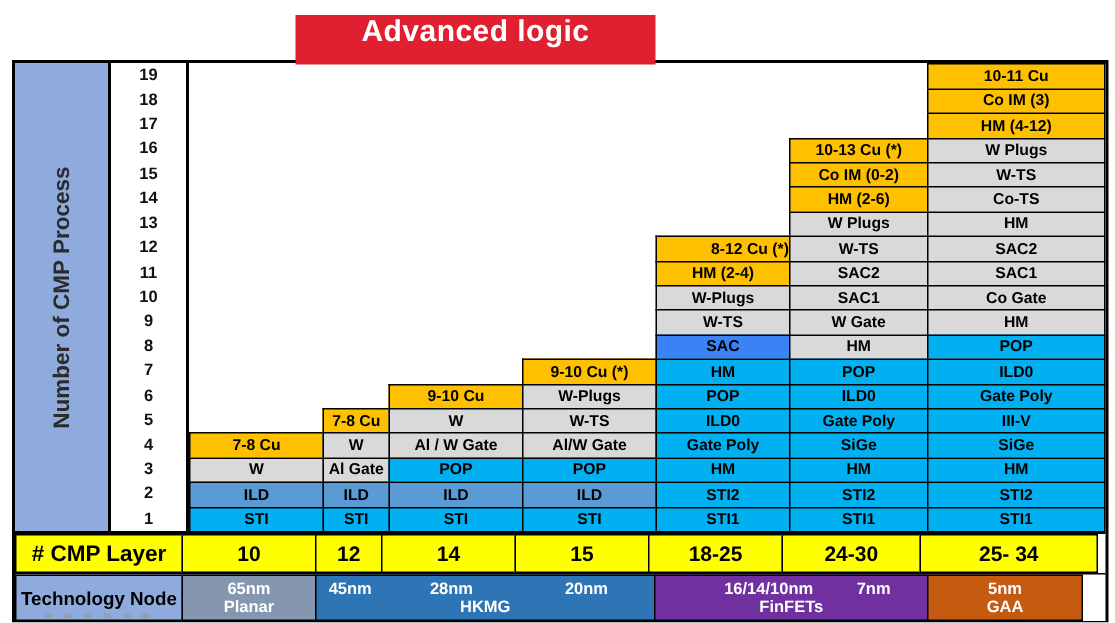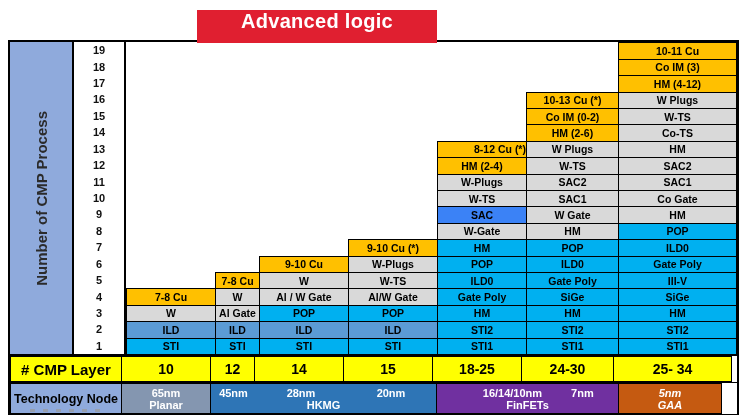--- a/index.html
+++ b/index.html
@@ -109,21 +109,20 @@
             <div class="cell" style="background: rgb(255, 192, 0);">9-10 Cu (*)</div>
           </div>
           <div class="col" style="width: 90px;">
             <div class="cell" style="background: rgb(0, 176, 240);">STI1</div>
             <div class="cell" style="background: rgb(0, 176, 240);">STI2</div>
             <div class="cell" style="background: rgb(0, 176, 240);">HM</div>
             <div class="cell" style="background: rgb(0, 176, 240);">Gate Poly</div>
             <div class="cell" style="background: rgb(0, 176, 240);">ILD0</div>
             <div class="cell" style="background: rgb(0, 176, 240);">POP</div>
             <div class="cell" style="background: rgb(0, 176, 240);">HM</div>
-            <div class="cell" style="background: rgb(217, 217, 217);">W-Gate</div>
             <div class="cell" style="background: #3b82f6;">SAC</div>
             <div class="cell" style="background: rgb(217, 217, 217);">W-TS</div>
             <div class="cell" style="background: rgb(217, 217, 217);">W-Plugs</div>
             <div class="cell" style="background: rgb(255, 192, 0);">HM (2-4)</div>
             <div class="cell" style="background: rgb(255, 192, 0); padding-left: 36px;">8-12 Cu (*)</div>
           </div>
           <div class="col" style="width: 93px;">
             <div class="cell" style="background: rgb(0, 176, 240);">STI1</div>
             <div class="cell" style="background: rgb(0, 176, 240);">STI2</div>
             <div class="cell" style="background: rgb(0, 176, 240);">HM</div>
@@ -192,21 +191,21 @@
           </div>
           <div class="node-bot">HKMG</div>
         </div>
         <div class="node-cell" style="width: 183px; background: rgb(112, 48, 160);">
           <div class="node-top">
             <span style="width: 90px; margin-left: 41px;">16/14/10nm</span>
             <span style="width: 93px;">7nm</span>
           </div>
           <div class="node-bot">FinFETs</div>
         </div>
-        <div class="node-cell" style="width: 104px; background: rgb(197, 90, 17); font-style: italic;">
+        <div class="node-cell" style="width: 104px; background: rgb(197, 90, 17);">
           <div class="node-top">
             <span style="width: 119px;">5nm</span>
           </div>
           <div class="node-bot">GAA</div>
         </div>
       </div>
 
   </div>
 
   <div class="cropped-fragment"></div>

